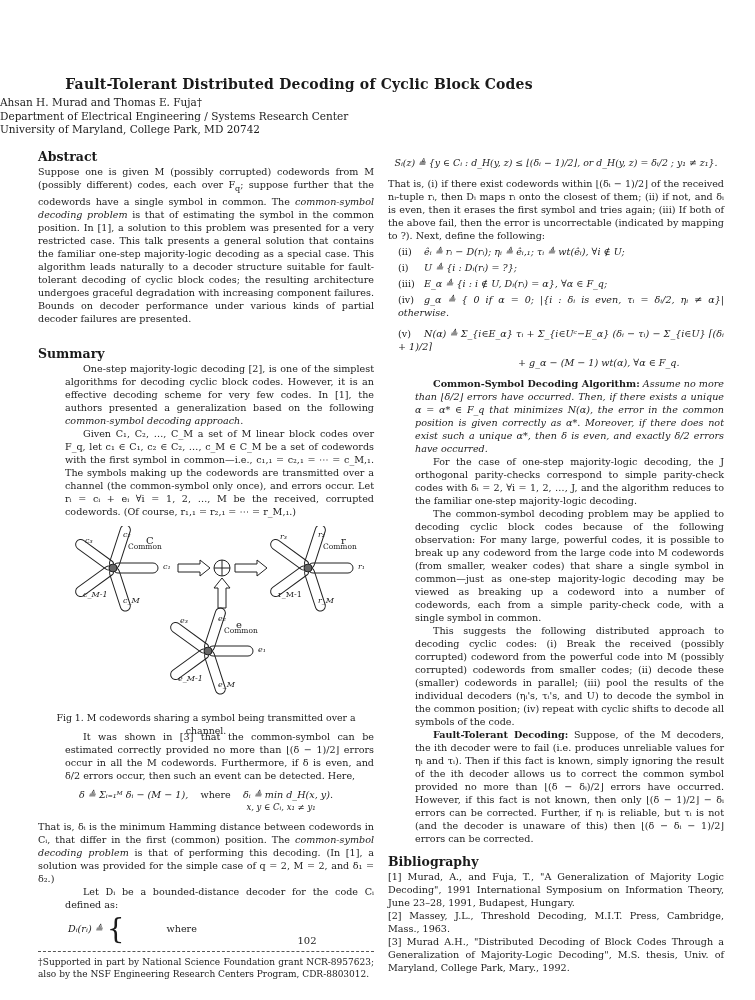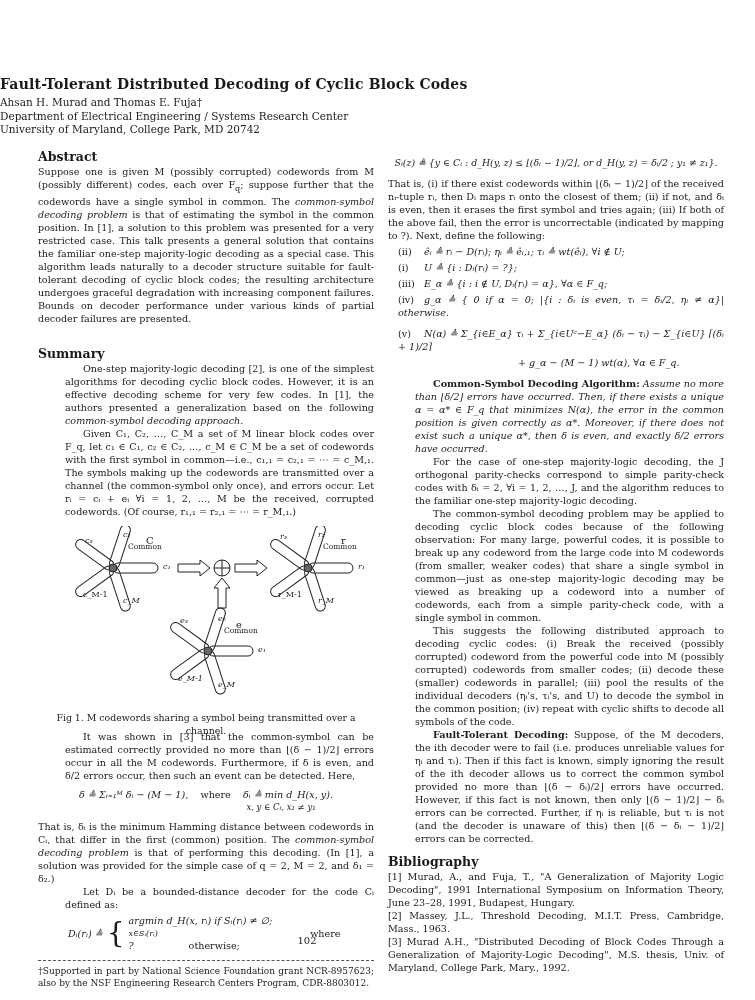--- a/index.html
+++ b/index.html
@@ -1,19 +1,19 @@
 <!DOCTYPE html>
 <html><head>
 <meta charset="utf-8">
 <style>
   html, body { margin:0; padding:0; background:#ffffff; }
   body { width:755px; height:1000px; position:relative; overflow:hidden;
          font-family:"DejaVu Serif","Liberation Serif",serif; color:#1a1a1a; }
   .page { position:absolute; left:0; top:0; width:755px; height:1000px; }
-  .title { position:absolute; top:76px; left:0; width:598px; text-align:left;
+  .title { position:absolute; top:76px; left:0; width:598px; text-align:center;
            font-weight:bold; font-size:14px; letter-spacing:0.2px; }
   .authors { position:absolute; top:96px; left:0; width:755px; text-align:left;
              font-size:10.5px; line-height:13.5px; }
   .col { position:absolute; font-size:9.6px; line-height:13px; text-align:justify; }
   .col-left { left:38px; top:150px; width:336px; }
   .col-right { left:388px; top:152px; width:336px; }
   h2 { font-size:12.5px; text-align:left; margin:0 0 2px 0; font-weight:bold; }
   p { margin:0; }
   .indent { text-indent:18px;margin-left:27px; }
   em { font-style:italic; }
@@ -89,21 +89,21 @@
           <line x1="176" y1="42" x2="192" y2="42"></line>
           <line x1="184" y1="34" x2="184" y2="50"></line>
         </g>
       </svg>
 
       <span style="position:absolute;left:108px;top:8px;font-size:10px">C</span>
       <span style="position:absolute;left:90px;top:14px;font-size:7.5px">Common</span>
       <span style="position:absolute;left:125px;top:34px;font-size:8px;font-style:italic">c₁</span>
       <span style="position:absolute;left:85px;top:2px;font-size:8px;font-style:italic">c₂</span>
       <span style="position:absolute;left:47px;top:8px;font-size:8px;font-style:italic">c₃</span>
-      <span style="position:absolute;left:45px;top:62px;font-size:8px;">c_M-1</span>
+      <span style="position:absolute;left:45px;top:62px;font-size:8px;font-style:italic">c_M-1</span>
       <span style="position:absolute;left:85px;top:68px;font-size:8px;font-style:italic">c_M</span>
 
       <span style="position:absolute;left:303px;top:8px;font-size:10px">r</span>
       <span style="position:absolute;left:285px;top:14px;font-size:7.5px">Common</span>
       <span style="position:absolute;left:320px;top:34px;font-size:8px;font-style:italic">r₁</span>
       <span style="position:absolute;left:280px;top:2px;font-size:8px;font-style:italic">r₂</span>
       <span style="position:absolute;left:242px;top:4px;font-size:8px;font-style:italic">r₃</span>
       <span style="position:absolute;left:240px;top:62px;font-size:8px;">r_M-1</span>
       <span style="position:absolute;left:280px;top:68px;font-size:8px;font-style:italic">r_M</span>
 
@@ -123,25 +123,20 @@
       <span>δ ≜ Σᵢ₌₁ᴹ δᵢ − (M − 1),</span>&nbsp;&nbsp;&nbsp;
       <span style="font-style:normal">where</span>&nbsp;&nbsp;&nbsp;
       <span>δᵢ ≜ min d_H(x, y).</span>
       <div style="font-size:8.5px;margin-left:150px">x, y ∈ Cᵢ,  x₁ ≠ y₁</div>
     </div>
     <p><span>That is, δᵢ is the minimum Hamming distance between codewords in Cᵢ, that differ in the first (common) position. The </span><em>common-symbol decoding problem</em><span> is that of performing this decoding. (In [1], a solution was provided for the simple case of q = 2, M = 2, and δ₁ = δ₂.)</span></p>
     <p class="indent">Let Dᵢ be a bounded-distance decoder for the code Cᵢ defined as:</p>
     <div class="eq-left" style="display:flex;align-items:center">
       <span style="margin-left:20px">Dᵢ(rᵢ) ≜</span>
       <span style="font-size:28px;font-style:normal;margin:0 4px;line-height:28px">{</span>
-      <span style="display:inline-block;line-height:12px">
-        <span>argmin d_H(x, rᵢ)   if Sᵢ(rᵢ) ≠ ∅;</span><br>
-        <span style="font-size:8px">x∈Sᵢ(rᵢ)</span><br>
-        <span>?</span>&nbsp;&nbsp;&nbsp;&nbsp;&nbsp;&nbsp;&nbsp;&nbsp;&nbsp;&nbsp;&nbsp;&nbsp;&nbsp;&nbsp;&nbsp;&nbsp;&nbsp;&nbsp;<span style="font-style:normal">otherwise;</span>
-      </span>
       <span style="margin-left:38px;font-style:normal">where</span>
     </div>
     <div class="footrule"></div>
     <div class="footnote">†Supported in part by National Science Foundation grant NCR-8957623; also by the NSF Engineering Research Centers Program, CDR-8803012.</div>
   </div>
 
   <div class="col col-right">
     <div class="eq" style="font-size:9.4px;margin-top:4px;margin-bottom:8px">Sᵢ(z) ≜ {y ∈ Cᵢ : d_H(y, z) ≤ ⌊(δᵢ − 1)/2⌋, or d_H(y, z) = δᵢ/2 ; y₁ ≠ z₁}.</div>
     <p>That is, (i) if there exist codewords within ⌊(δᵢ − 1)/2⌋ of the received nᵢ-tuple rᵢ, then Dᵢ maps rᵢ onto the closest of them; (ii) if not, and δᵢ is even, then it erases the first symbol and tries again; (iii) If both of the above fail, then the error is uncorrectable (indicated by mapping to ?). Next, define the following:</p>
     <div>

